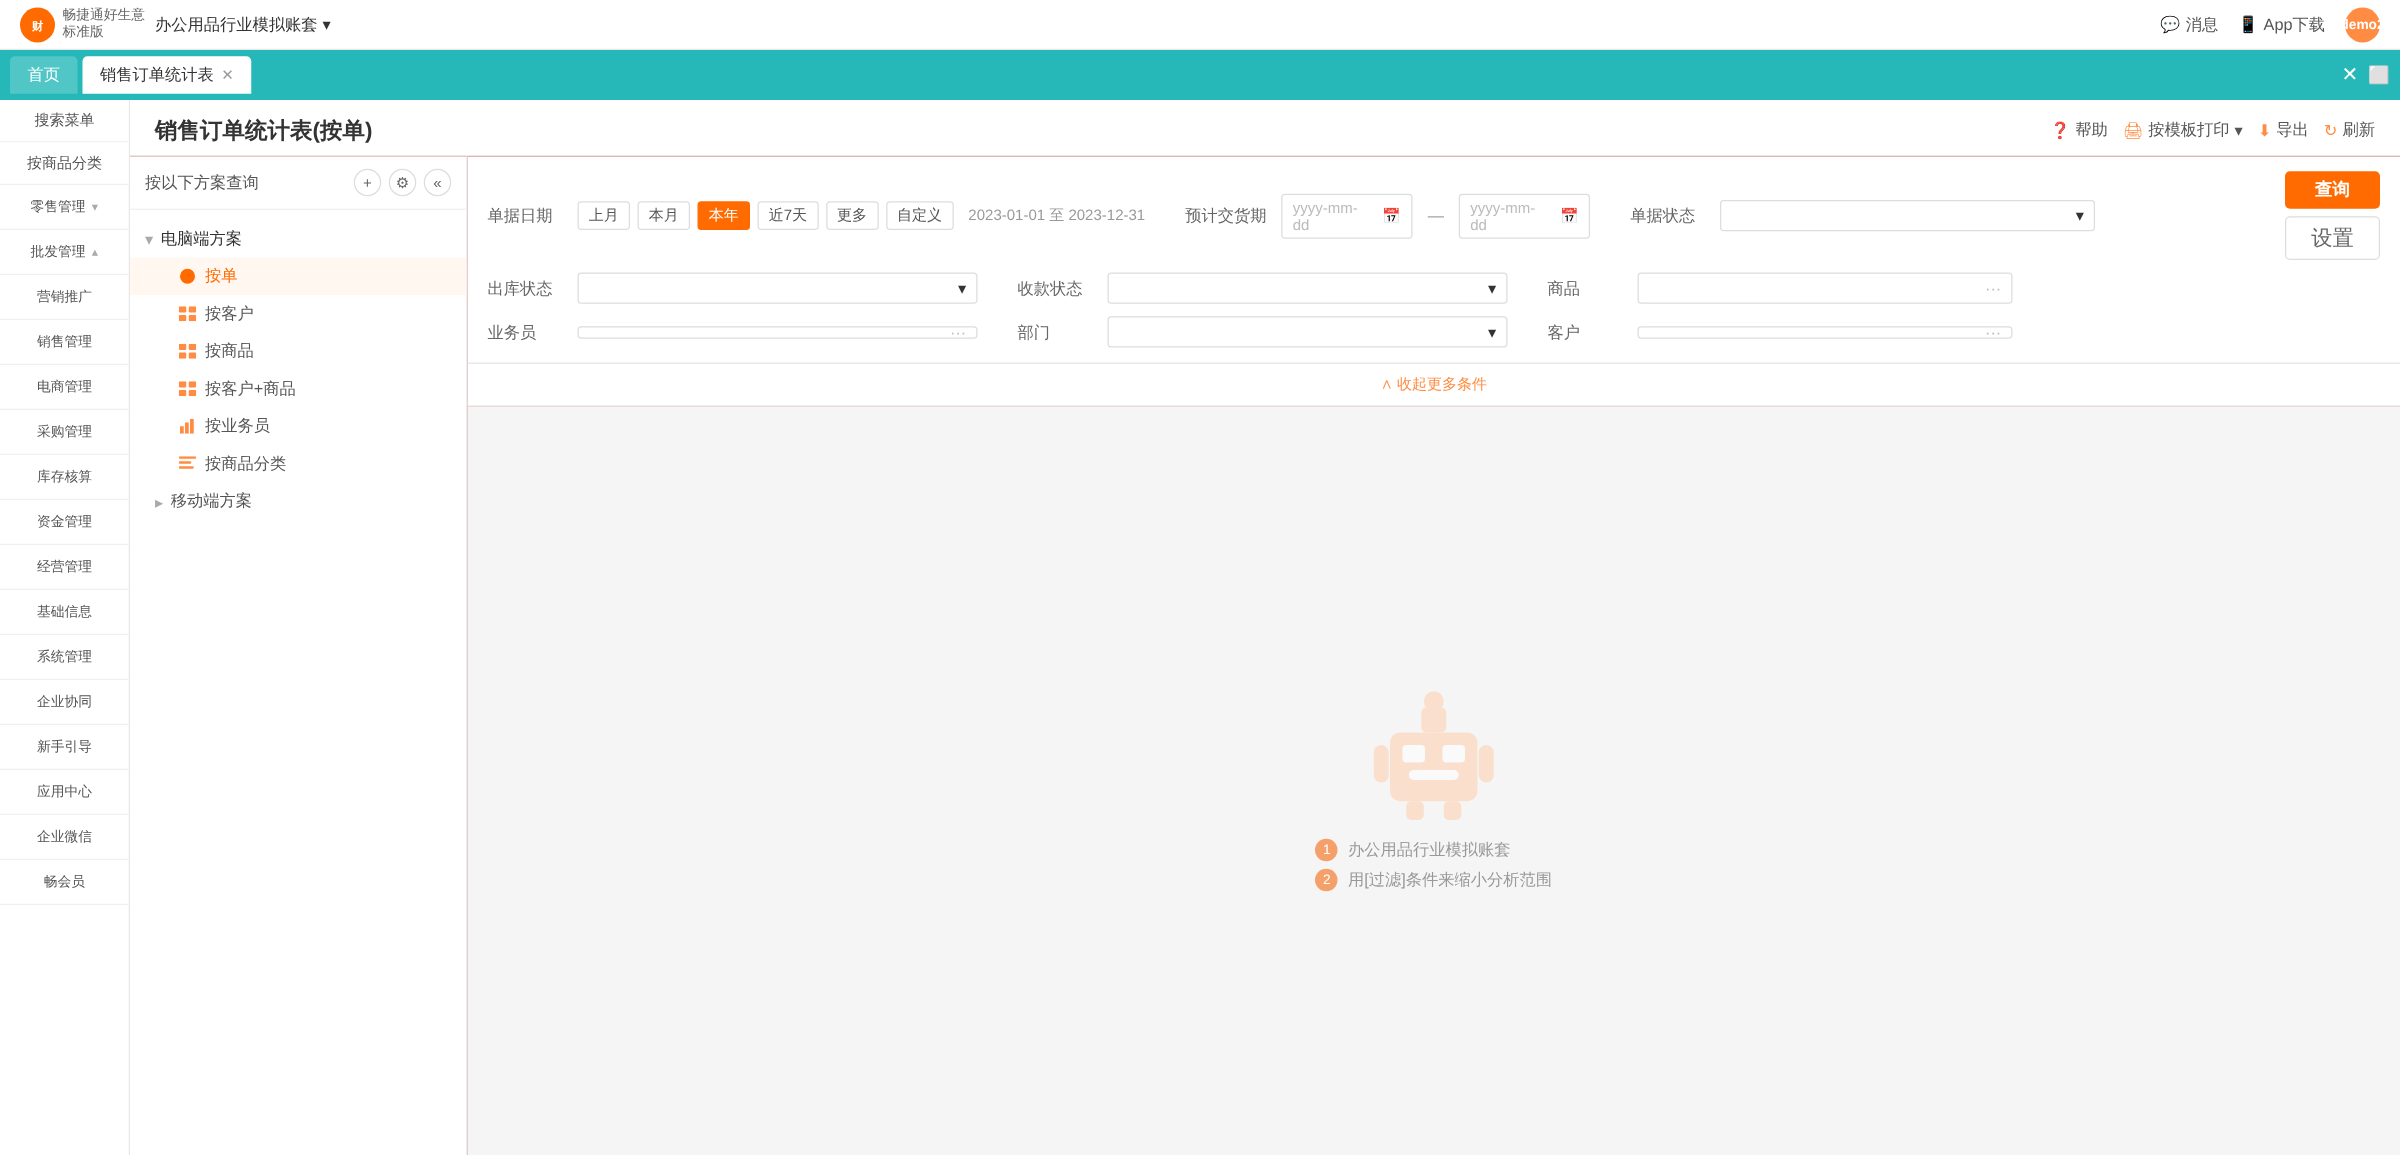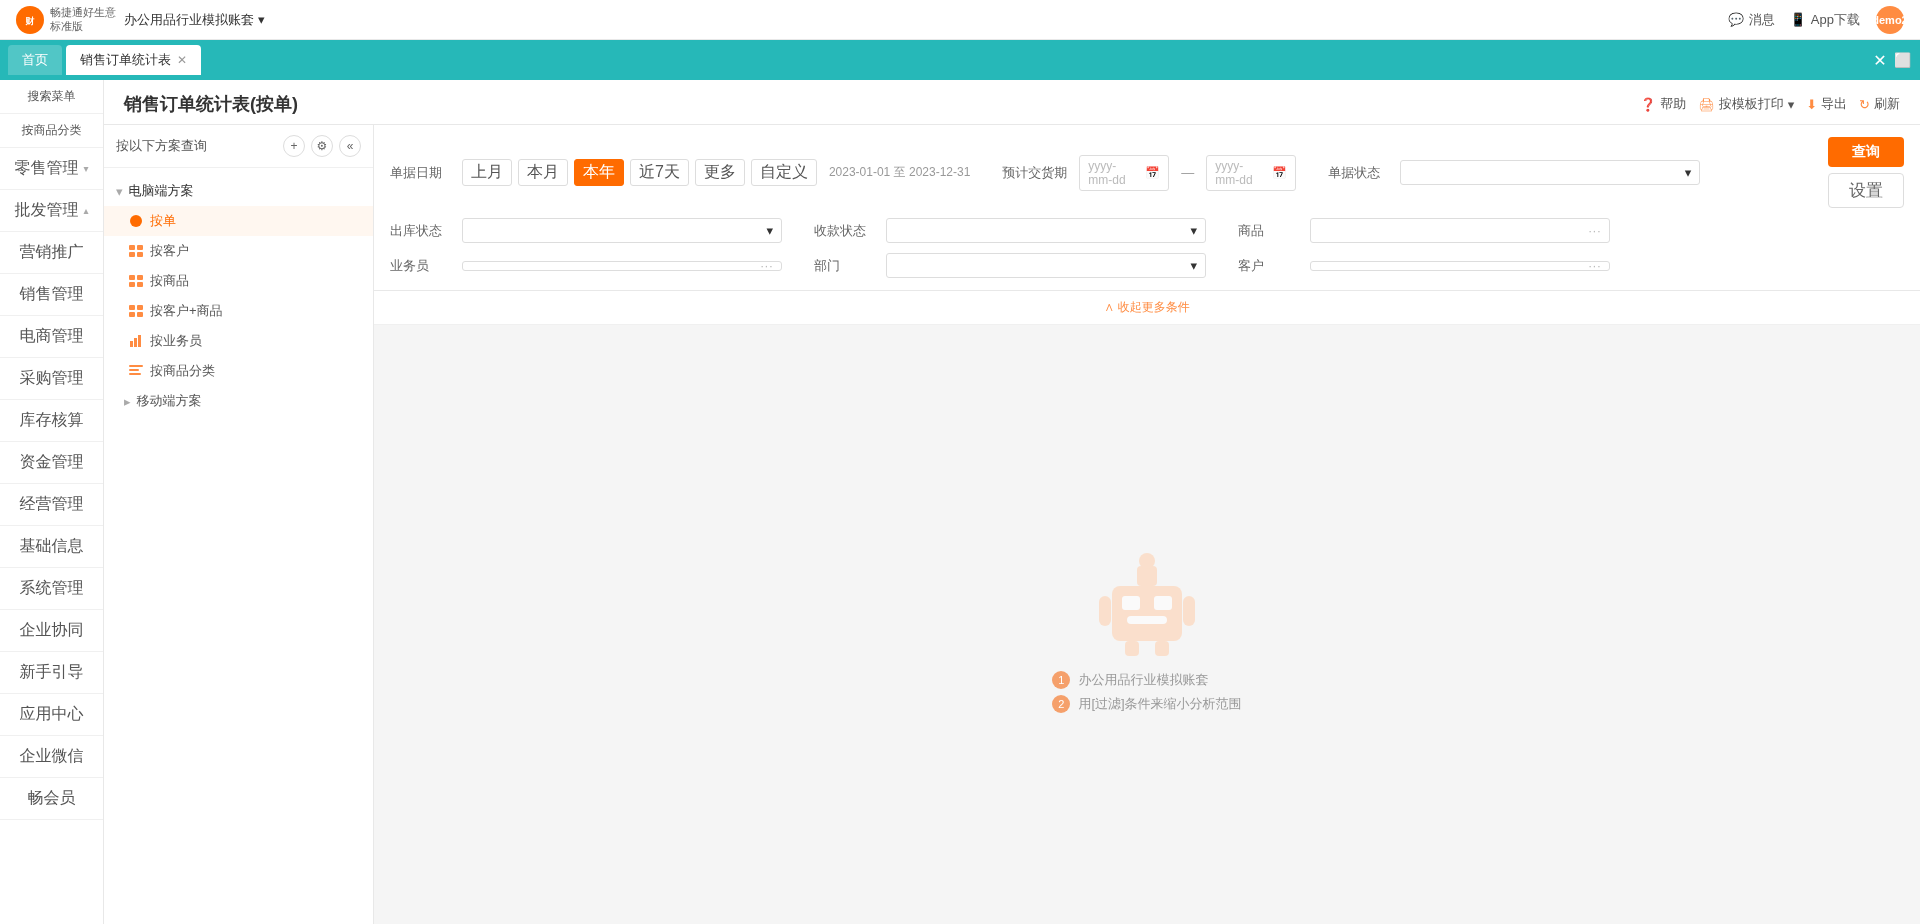--- a/index.html
+++ b/index.html
@@ -143,21 +143,21 @@
       flex-direction: column;
       align-items: center;
       gap: 3px;
     }
     .sidebar-item.has-arrow {
       flex-direction: row;
       justify-content: center;
       align-items: center;
       padding: 10px 8px;
     }
-    .sidebar-item-label { font-size: 16px; }
+    .sidebar-item-label { font-size: 11px; }
     .expand-arrow { font-size: 10px; color: #aaa; margin-left: 2px; }
 
     
     .search-menu-item {
       padding: 8px 4px;
       text-align: center;
       cursor: pointer;
       font-size: 12px;
       color: #555;
       background: #fff;
@@ -250,21 +250,21 @@
     .tree-group-header {
       padding: 6px 12px;
       display: flex;
       align-items: center;
       gap: 6px;
       cursor: pointer;
       font-size: 13px;
       color: #333;
     }
     .tree-item {
-      padding: 6px 12px 6px 24px;
+      padding: 6px 12px 6px 38px;
       display: flex;
       align-items: center;
       gap: 6px;
       cursor: pointer;
       font-size: 13px;
       color: #555;
     }
     .tree-item.active {
       background: #fff7f0;
       color: #ff6b00;
@@ -318,21 +318,21 @@
       min-width: 60px;
     }
     .date-filter {
       display: flex;
       align-items: center;
       gap: 6px;
     }
     .date-btn {
       padding: 2px 8px;
       border-radius: 3px;
-      font-size: 16px;
+      font-size: 12px;
       cursor: pointer;
       border: 1px solid #ddd;
       color: #555;
       background: #fff;
       text-align: center;
     }
     .date-btn.active {
       background: #ff6b00;
       color: white;
       border-color: #ff6b00;
@@ -340,21 +340,21 @@
     .date-range-text {
       font-size: 12px;
       color: #999;
     }
     .date-input {
       border: 1px solid #ddd;
       border-radius: 3px;
       padding: 3px 8px;
       font-size: 12px;
       color: #999;
-      width: 90px;
+      width: 105px;
       display: flex;
       align-items: center;
       gap: 4px;
       cursor: pointer;
     }
     .date-separator { color: #999; }
     .filter-select {
       border: 1px solid #ddd;
       border-radius: 3px;
       padding: 4px 8px;

